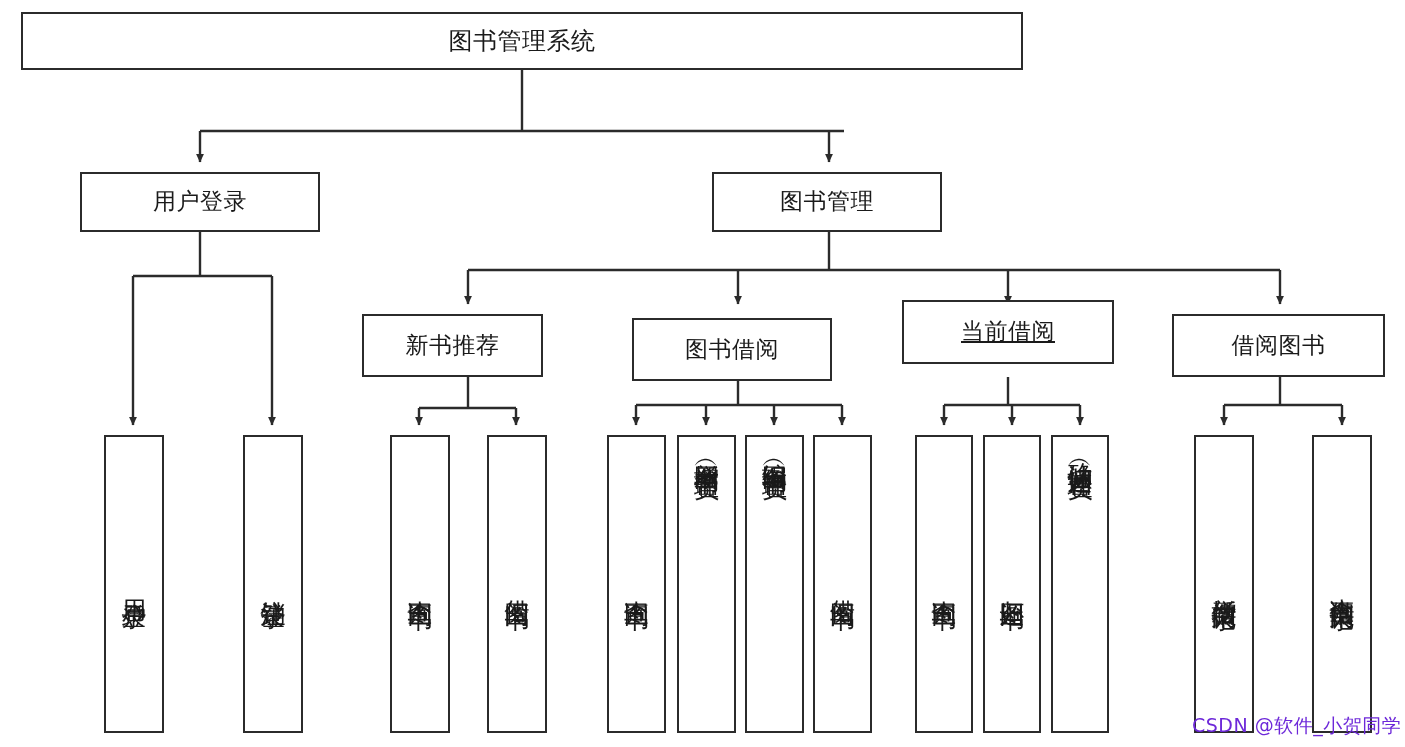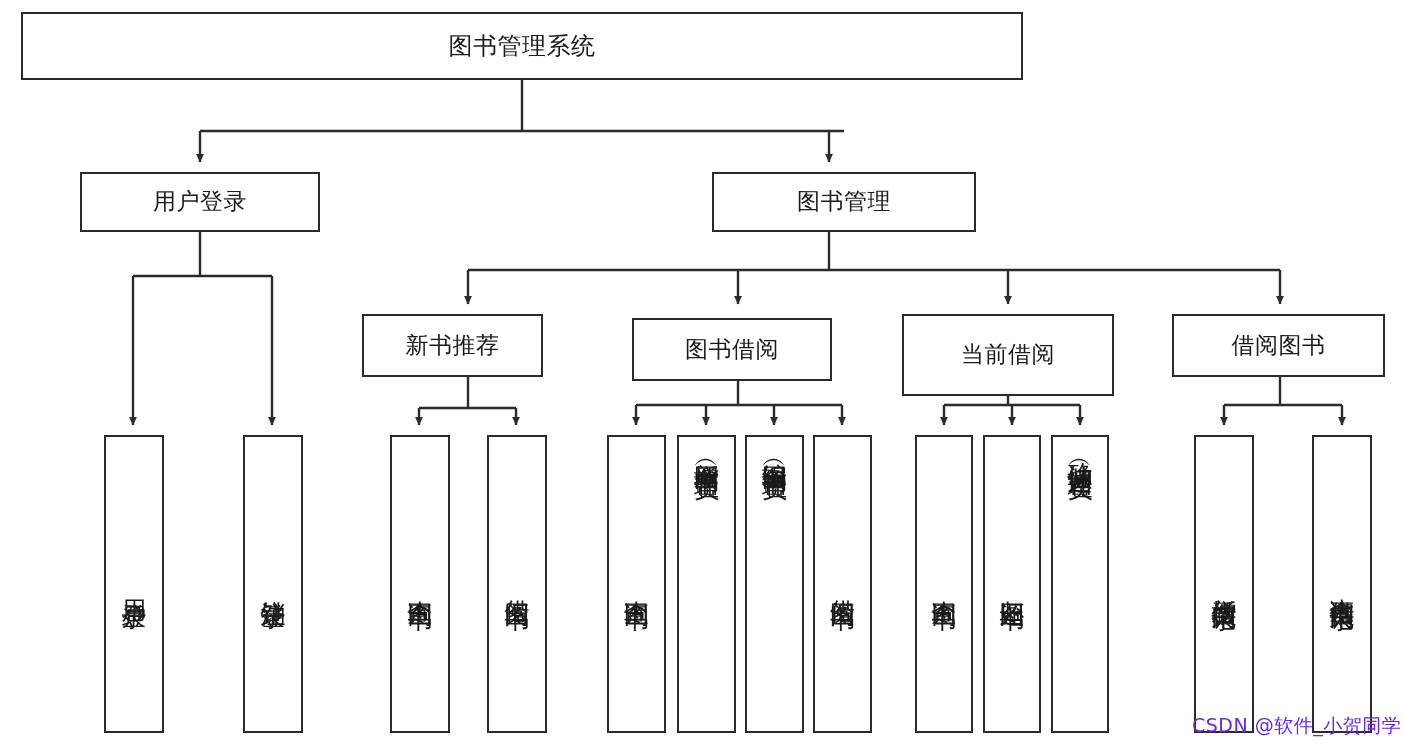--- a/index.html
+++ b/index.html
@@ -123,38 +123,38 @@
       <path d="M1012,405 L1012,425" marker-end="url(#arrow)"></path>
       <path d="M1080,405 L1080,425" marker-end="url(#arrow)"></path>
 
       <path d="M1280,377 L1280,405"></path>
       <path d="M1224,405 L1342,405"></path>
       <path d="M1224,405 L1224,425" marker-end="url(#arrow)"></path>
       <path d="M1342,405 L1342,425" marker-end="url(#arrow)"></path>
     </g>
   </svg>
 
-  <div class="node horiz root" style="left:21px; top:12px; width:1002px; height:68px;">
+  <div class="node horiz root" style="left:21px; top:12px; width:1002px; height:58px;">
     <span class="lbl">图书管理系统</span>
   </div>
 
   <div class="node horiz" style="left:80px; top:172px; width:240px; height:60px;">
     <span class="lbl">用户登录</span>
   </div>
-  <div class="node horiz" style="left:712px; top:172px; width:264px; height:60px;">
+  <div class="node horiz" style="left:712px; top:172px; width:230px; height:60px;">
     <span class="lbl">图书管理</span>
   </div>
 
   <div class="node horiz" style="left:362px; top:314px; width:181px; height:63px;">
     <span class="lbl">新书推荐</span>
   </div>
   <div class="node horiz" style="left:632px; top:318px; width:200px; height:63px;">
     <span class="lbl">图书借阅</span>
   </div>
-  <div class="node horiz" style="left:902px; top:314px; width:212px; height:82px;">
+  <div class="node horiz" style="left:902px; top:300px; width:212px; height:64px;text-decoration:underline;">
     <span class="lbl">当前借阅</span>
   </div>
   <div class="node horiz" style="left:1172px; top:314px; width:213px; height:63px;">
     <span class="lbl">借阅图书</span>
   </div>
 
   <div class="node vert short" style="left:104px; top:435px; width:60px; height:298px;">
     <span class="lbl">用户登录</span>
   </div>
   <div class="node vert short" style="left:243px; top:435px; width:60px; height:298px;">

